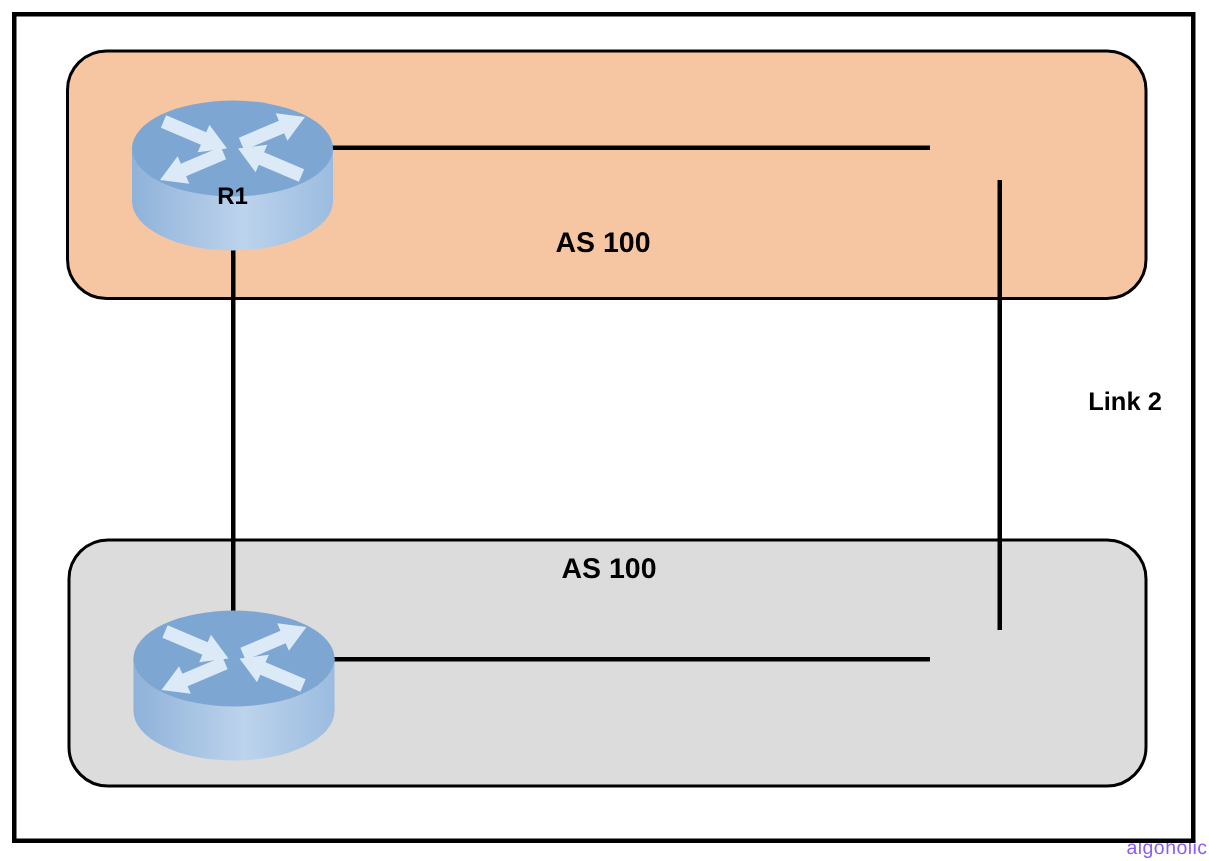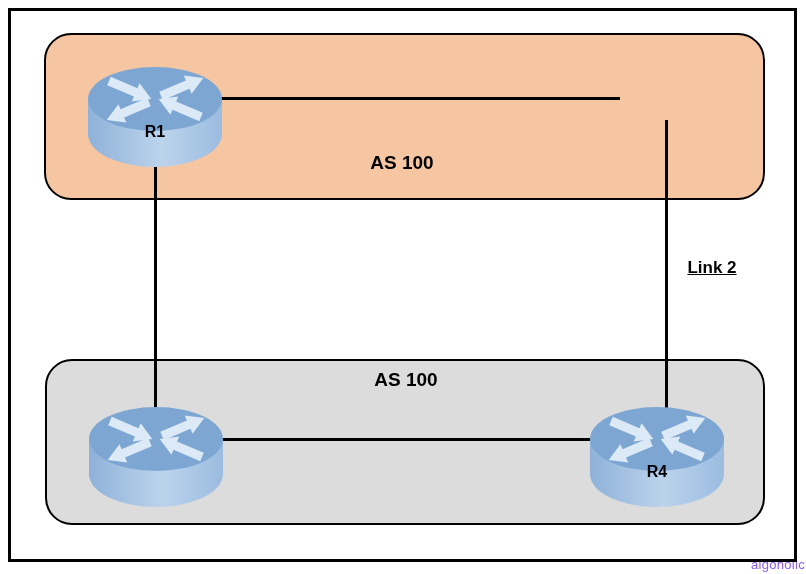--- a/index.html
+++ b/index.html
@@ -22,21 +22,21 @@
   .h-line{height:3px;width:420px;left:200px;}
   .h-line.as200{top:97px;}
   .h-line.as100{top:438px;}
   .v-line{width:3px;height:300px;top:120px;}
   .v-line.link1{left:154px;}
   .v-line.link2{left:665px;}
 
   .link-label{position:absolute;z-index:6;font-weight:700;font-size:17px;color:#000;
               width:94px;text-align:center;}
   .link-label.link1{left:60px;top:263px;}
-  .link-label.link2{left:665px;top:258px;text-decoration:underline;}
+  .link-label.link2{left:703px;top:258px;}
 
   .router{position:absolute;width:136px;height:102px;z-index:5;}
   .router svg{display:block;width:136px;height:102px;}
   .router .rlabel{position:absolute;left:0;right:0;top:57px;text-align:center;
                   font-weight:700;font-size:16px;color:#000;}
   .router.r1{left:87px;top:66px;}
   .router.r2{left:591px;top:66px;}
   .router.r3{left:88px;top:406px;}
   .router.r4{left:589px;top:406px;}
 
@@ -88,34 +88,20 @@
       <ellipse cx="68" cy="33" rx="67" ry="32" fill="#7da7d2"></ellipse>
       <g fill="#dce9f6">
         <polygon transform="translate(22,15) rotate(23)" points="0,-4.5 29,-4.5 29,-10 46,0 29,10 29,4.5 0,4.5"></polygon>
         <polygon transform="translate(114,51) rotate(203)" points="0,-4.5 29,-4.5 29,-10 46,0 29,10 29,4.5 0,4.5"></polygon>
         <polygon transform="translate(74,30) rotate(-23)" points="0,-4.5 29,-4.5 29,-10 46,0 29,10 29,4.5 0,4.5"></polygon>
         <polygon transform="translate(62,36) rotate(157)" points="0,-4.5 29,-4.5 29,-10 46,0 29,10 29,4.5 0,4.5"></polygon>
       </g>
     </svg>
   </div>
 
-  <div class="router r4">
-    <svg viewBox="0 0 136 102">
-      <ellipse cx="68" cy="68" rx="67" ry="33" fill="url(#cylSide)"></ellipse>
-      <rect x="1" y="33" width="134" height="35" fill="url(#cylSide)"></rect>
-      <ellipse cx="68" cy="33" rx="67" ry="32" fill="#7da7d2"></ellipse>
-      <g fill="#dce9f6">
-        <polygon transform="translate(22,15) rotate(23)" points="0,-4.5 29,-4.5 29,-10 46,0 29,10 29,4.5 0,4.5"></polygon>
-        <polygon transform="translate(114,51) rotate(203)" points="0,-4.5 29,-4.5 29,-10 46,0 29,10 29,4.5 0,4.5"></polygon>
-        <polygon transform="translate(74,30) rotate(-23)" points="0,-4.5 29,-4.5 29,-10 46,0 29,10 29,4.5 0,4.5"></polygon>
-        <polygon transform="translate(62,36) rotate(157)" points="0,-4.5 29,-4.5 29,-10 46,0 29,10 29,4.5 0,4.5"></polygon>
-      </g>
-    </svg>
-    <span class="rlabel">R4</span>
-  </div>
 
   <div class="as-label as200">AS 100</div>
   <div class="as-label as100">AS 100</div>
   <div class="link-label link2">Link 2</div>
 
   <div class="watermark">algoholic</div>
 
 </div>
 
 </body></html>

